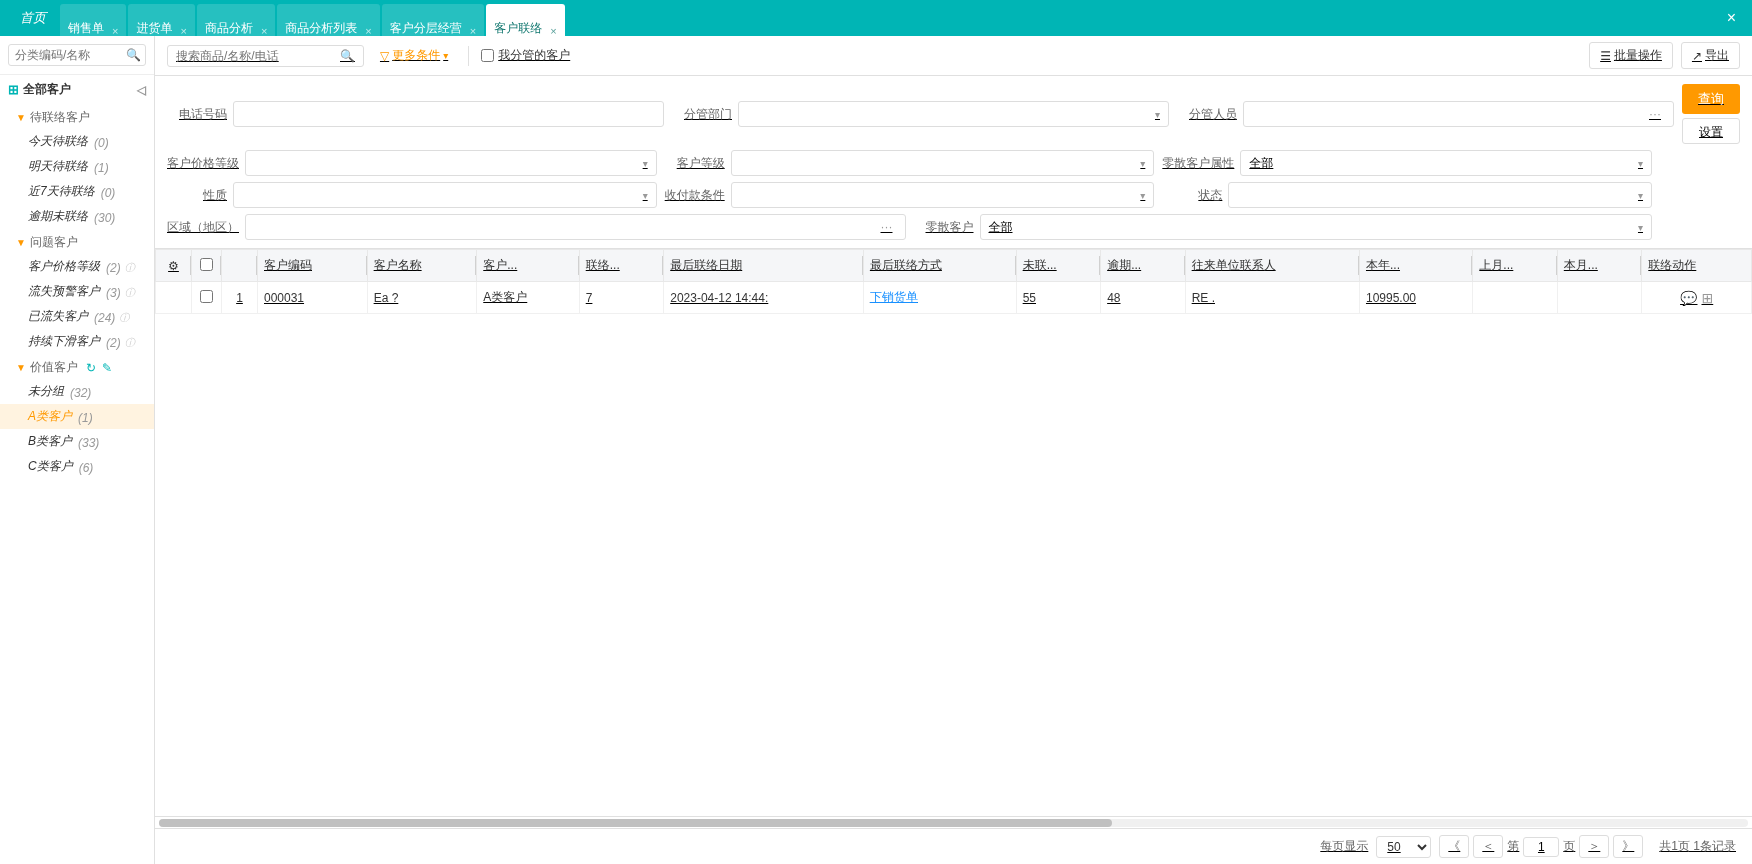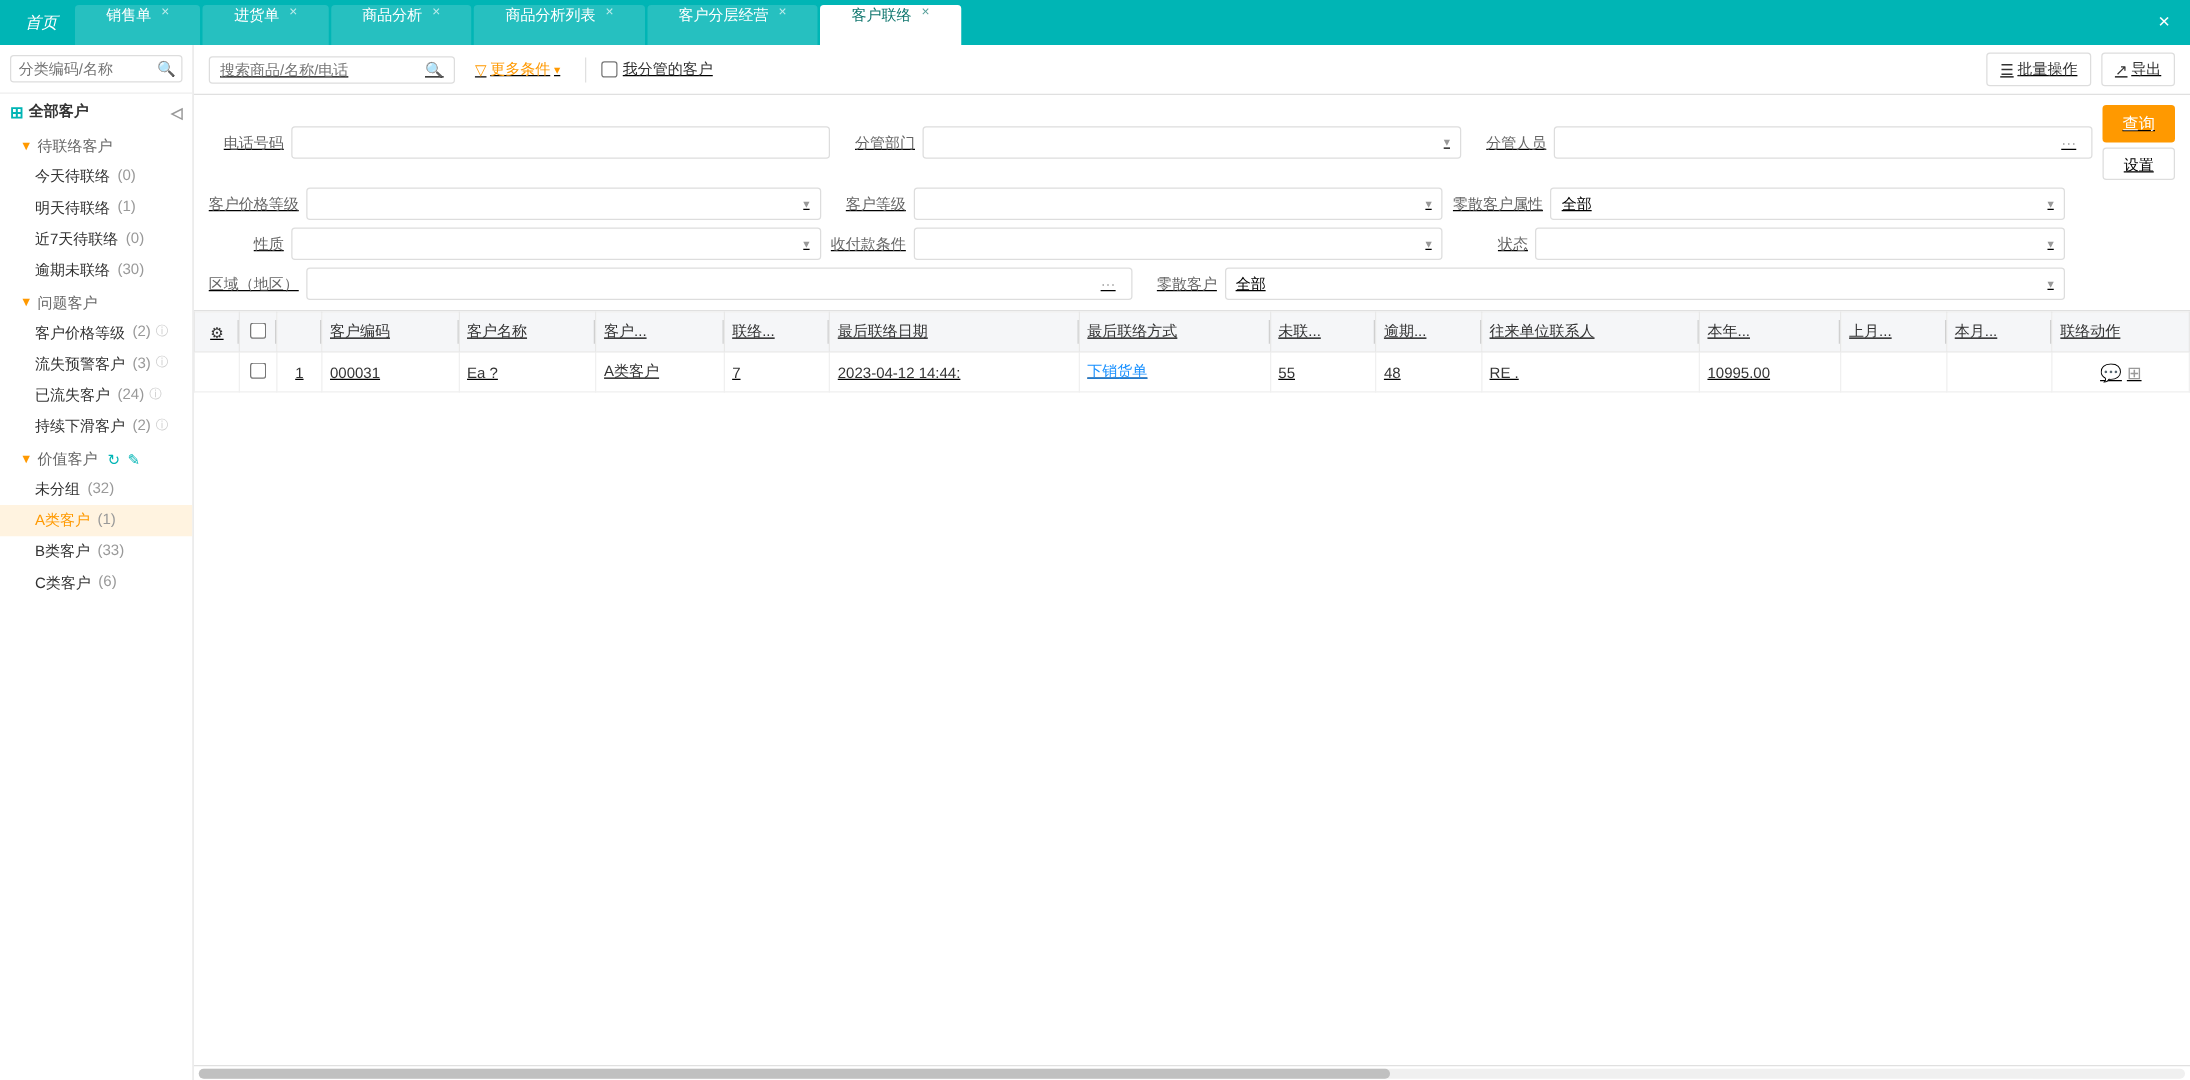--- a/index.html
+++ b/index.html
@@ -8,21 +8,21 @@
     
     .top-nav {
       display: flex; align-items: center; background: #00b5b5; height: 36px;
       padding: 0 8px; gap: 2px; position: relative;
     }
     .top-nav .nav-home {
       color: #fff; padding: 0 12px; height: 36px; display: flex; align-items: center;
       font-size: 13px; cursor: pointer; white-space: nowrap; font-style: italic;
     }
     .top-nav .nav-tab {
-      color: #fff; padding: 0 25px; height: 33px; display: flex; align-items: flex-start;
+      color: #fff; padding: 0 8px; height: 33px; display: flex; align-items: flex-end;
       background: rgba(255,255,255,0.15); border-radius: 3px 3px 0 0;
       font-size: 12px; cursor: pointer; white-space: nowrap; gap: 4px; margin-top: 4px;
     }
     .top-nav .nav-tab.active {
       background: #fff; color: #0f766e; margin-top: 4px;
     }
     .top-nav .nav-tab .close-x {
       color: inherit; font-size: 11px; margin-left: 4px; opacity: 0.7;
     }
     .top-nav .window-close {
@@ -52,21 +52,21 @@
     }
     .sidebar-group-header .grid-icon { color: #00b5b5; font-size: 13px; }
     .sidebar-collapse-btn { margin-left: auto; color: #999; cursor: pointer; }
     .sidebar-section-title {
       display: flex; align-items: center; padding: 5px 8px 3px 16px;
       color: #666; font-size: 12px; gap: 4px;
     }
     .sidebar-section-title .arrow { color: #f90; font-size: 10px; }
     .sidebar-item {
       padding: 4px 8px 4px 28px; color: #333; cursor: pointer;
-      display: flex; align-items: flex-start; gap: 4px;
+      display: flex; align-items: flex-end; gap: 4px; font-style: italic;
     }
     .sidebar-item.active { background: #fff3e0; color: #f90; }
     .sidebar-item .count { color: #999; margin-left: 2px; }
     .sidebar-item .info-icon { color: #ccc; font-size: 10px; }
 
     
     .content-area { flex: 1; display: flex; flex-direction: column; overflow: hidden; background: #f5f6f8; text-decoration: underline; }
 
     
     .filter-bar {
@@ -480,14 +480,31 @@
         </tbody>
       </table>
     </div>
 
     <div class="scrollbar-area">
       <div class="scrollbar-track">
         <div class="scrollbar-thumb"></div>
       </div>
     </div>
 
+    <div class="footer-bar">
+      <span class="page-size-label">每页显示</span>
+      <select class="page-size-select">
+        <option>50</option>
+        <option>100</option>
+      </select>
+      <div class="page-nav">
+        <button class="page-btn">《</button>
+        <button class="page-btn">＜</button>
+        <span>第</span>
+        <input class="page-input" type="text" value="1" style="">
+        <span>页</span>
+        <button class="page-btn">＞</button>
+        <button class="page-btn">》</button>
+      </div>
+      <span class="total-info">共1页 1条记录</span>
+    </div>
   </div>
 </div>
 
 </body></html>

